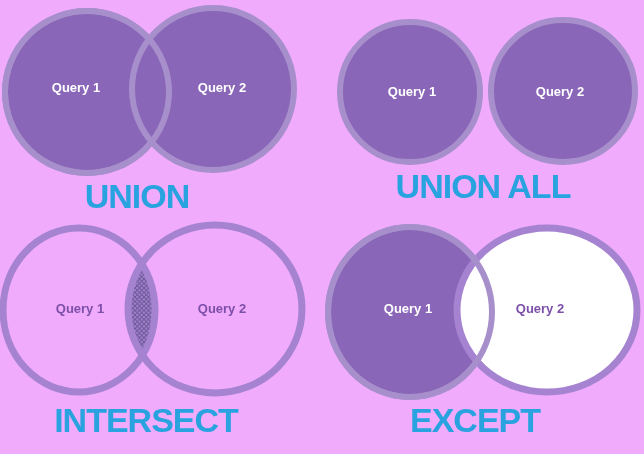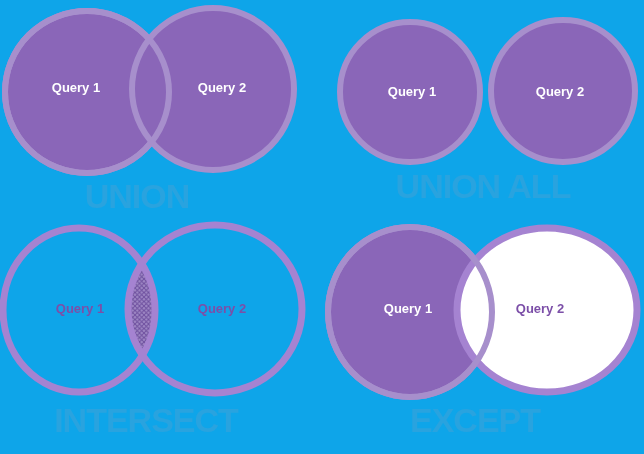--- a/index.html
+++ b/index.html
@@ -1,20 +1,20 @@
 <!DOCTYPE html>
 <html><head>
 <meta charset="utf-8">
 <style>
   html, body { margin: 0; padding: 0; background: #ffffff; }
   .canvas {
     position: relative;
     width: 644px;
     height: 454px;
-    background: #0ea5e9;
+    background: #f0abfc;
     overflow: hidden;
     font-family: "Liberation Sans", sans-serif;
   }
   svg { display: block; }
   .ring-light { stroke: #A78FCC; stroke-width: 6; }
   .ring-outline { stroke: #A583D1; stroke-width: 7; }
   .no-fill { fill: none; }
   .q-label {
     font-family: "Liberation Sans", sans-serif;
     font-weight: bold;

